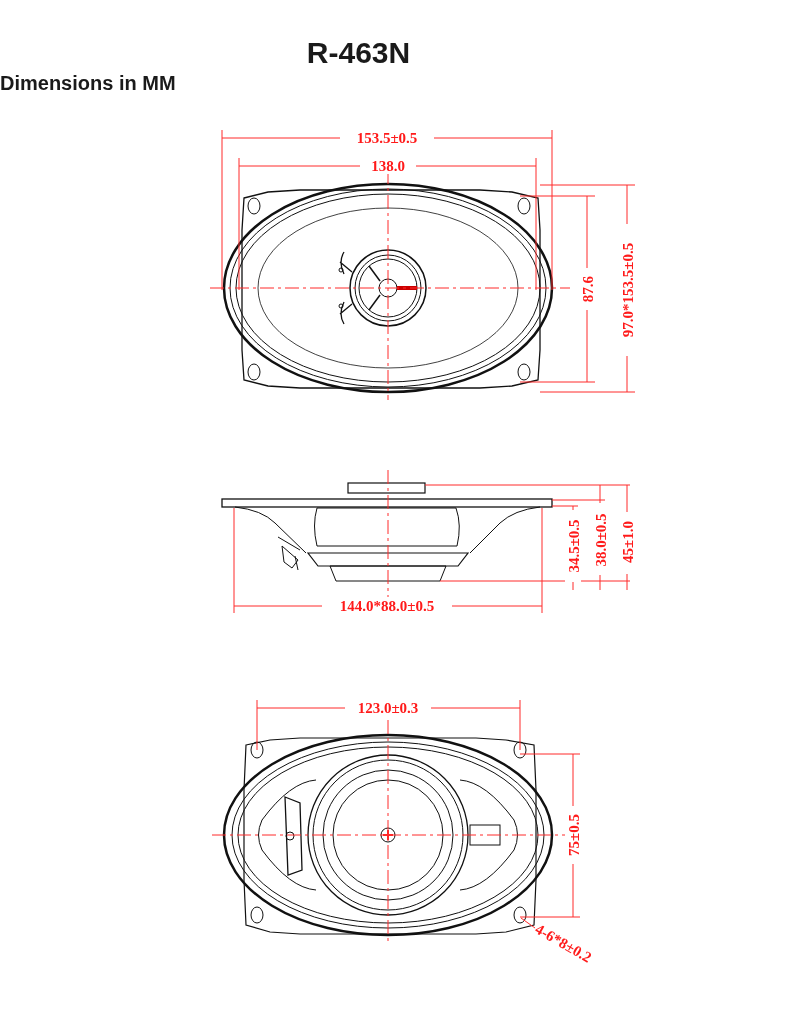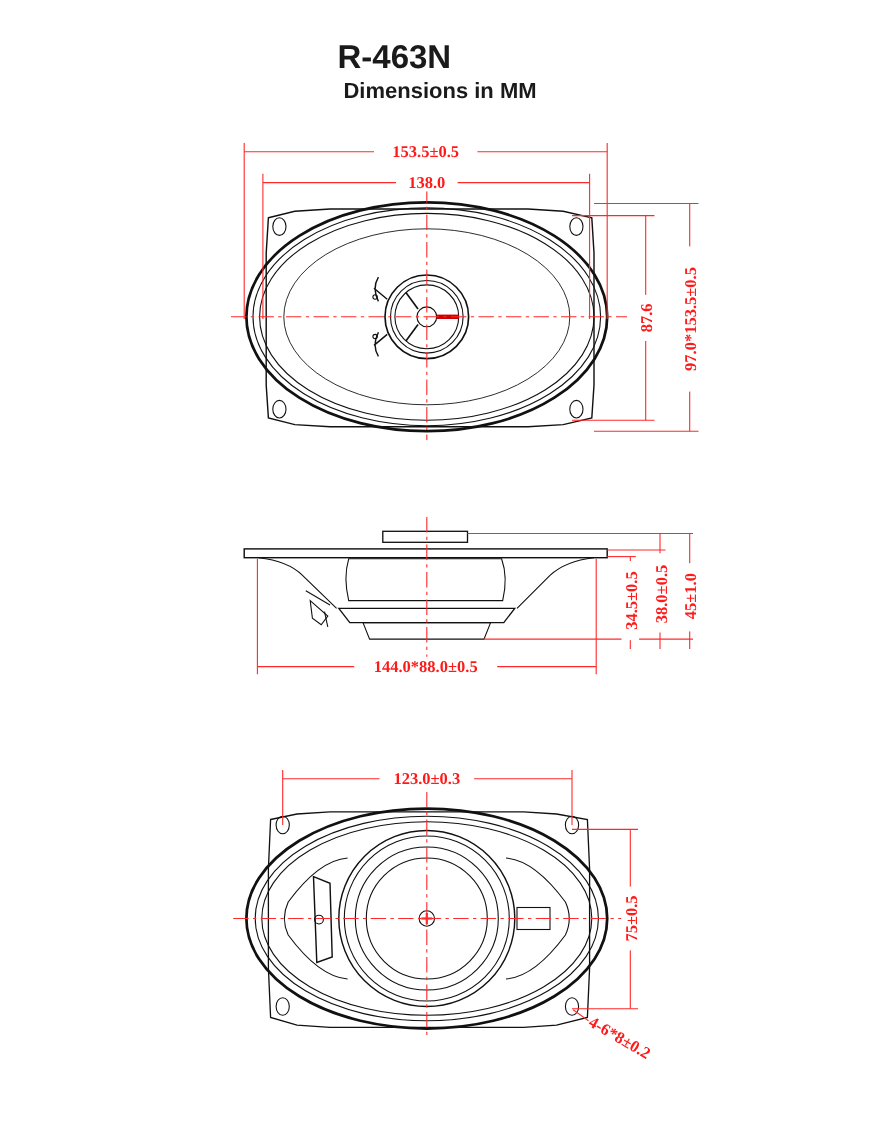--- a/index.html
+++ b/index.html
@@ -1,18 +1,18 @@
 <!DOCTYPE html>
 <html><head>
 <meta charset="utf-8">
 <style>
   html, body { margin: 0; padding: 0; background: #ffffff; }
   body { width: 800px; height: 1035px; position: relative; overflow: hidden; font-family: "Liberation Sans", sans-serif; }
   .title { position: absolute; left: 0; width: 717px; text-align: center; top: 36px; font-size: 30px; font-weight: bold; color: #1a1a1a; }
-  .subtitle { position: absolute; left: 0; width: 800px; text-align: center; top: 72px; font-size: 20px; font-weight: bold; color: #1a1a1a; }
+  .subtitle { position: absolute; left: 0; width: 800px; top: 72px; font-size: 20px; font-weight: bold; color: #1a1a1a; }
   svg { position: absolute; left: 0; top: 0; }
   .dim { font-family: "Liberation Serif", serif; font-size: 15px; font-weight: bold; fill: #ff1a1a; }
   .rl { stroke: #ff2a2a; stroke-width: 1; fill: none; }
   .cl { stroke: #ff2a2a; stroke-width: 1; fill: none; stroke-dasharray: 14 4 3 4; }
   .k { stroke: #111; fill: none; }
 </style>
 </head>
 <body>
 
 <div class="title">R-463N</div>

